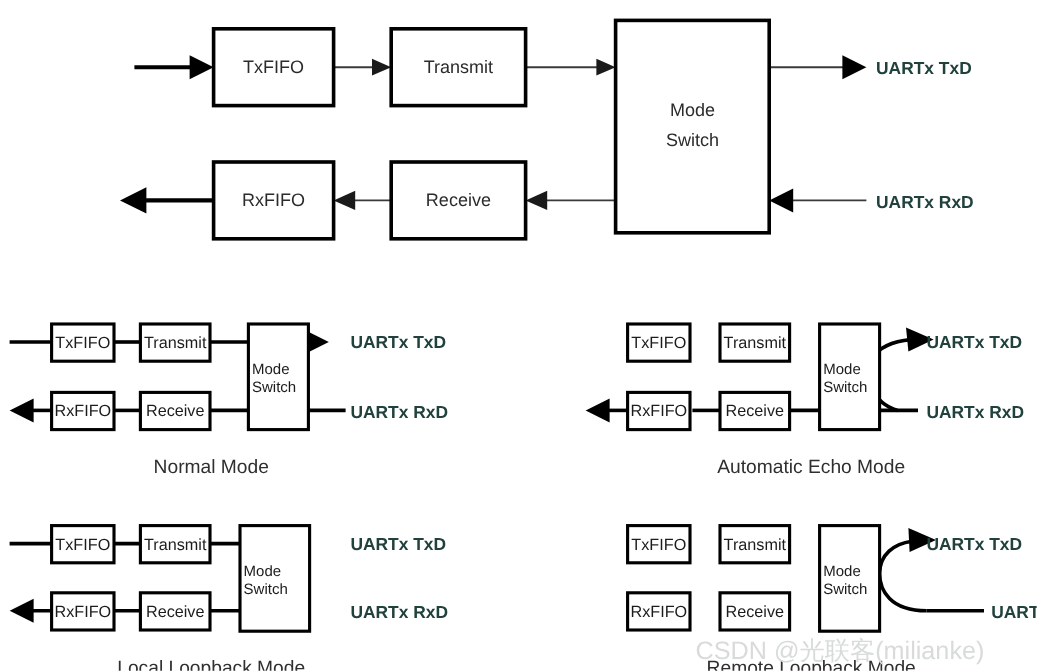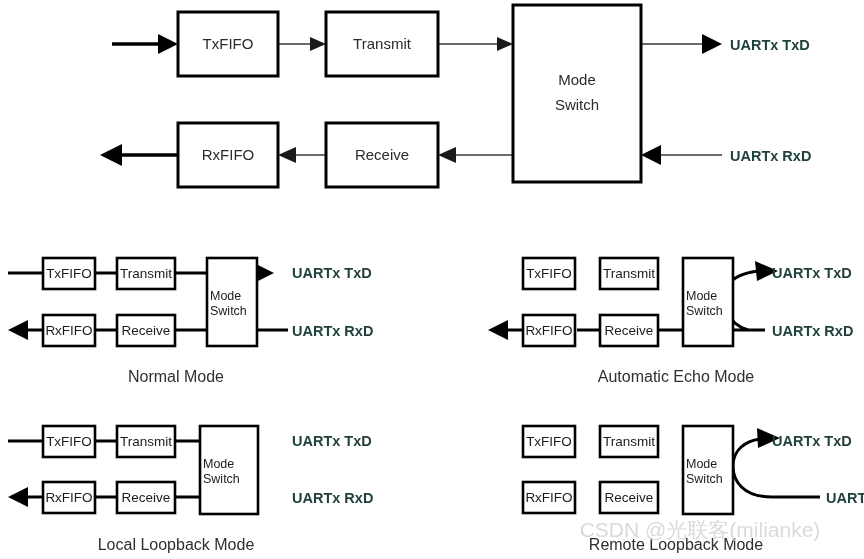--- a/index.html
+++ b/index.html
@@ -12,21 +12,21 @@
     width: 864px;
     height: 559px;
     font-family: "Liberation Sans", sans-serif;
     color: #1a1a1a;
     position: relative;
     overflow: hidden;
   }
   #diagram-root {
     position: absolute;
     left: 0;
-    top: 0;
+    top: 12px;
     width: 864px;
     height: 495px;
   }
   svg.diagram {
     display: block;
     width: 864px;
     height: 559px;
   }
   .box-rect {
     fill: #ffffff;

